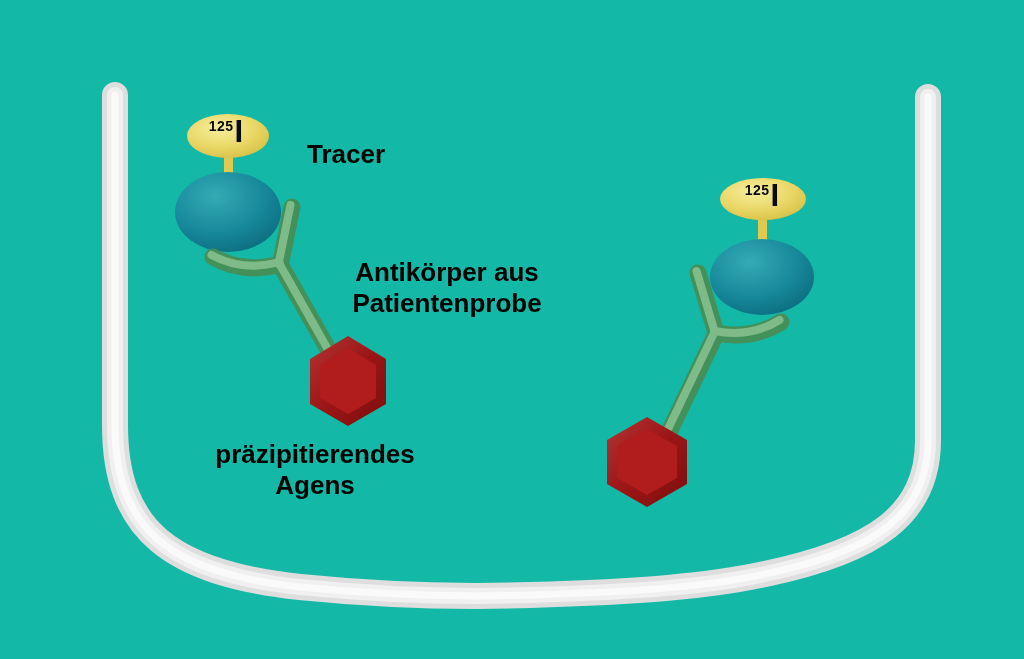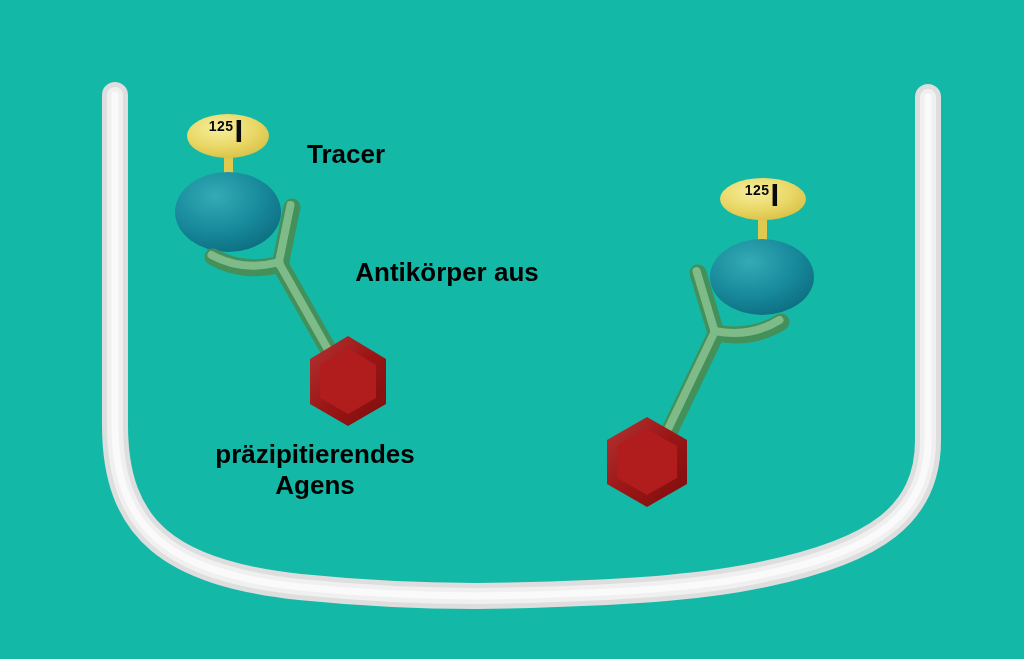--- a/index.html
+++ b/index.html
@@ -101,20 +101,21 @@
   </div>
   <div class="iso-label" style="left:722px; top:183px; width:80px;">
     <span class="iso-mass">125</span>
     <span class="iso-sym">I</span>
   </div>
 
   <div class="lbl" style="left:307px; top:139px;">Tracer</div>
 
   <div class="lbl center" style="left:337px; top:247px; width:220px;margin-top:10px;">
     <div>Antikörper aus</div>
+    <div>Patientenprobe</div>
   </div>
 
   <div class="lbl center" style="left:210px; top:439px; width:210px;">
     <div>präzipitierendes</div>
     <div>Agens</div>
   </div>
 
 </div>
 
 </body></html>

